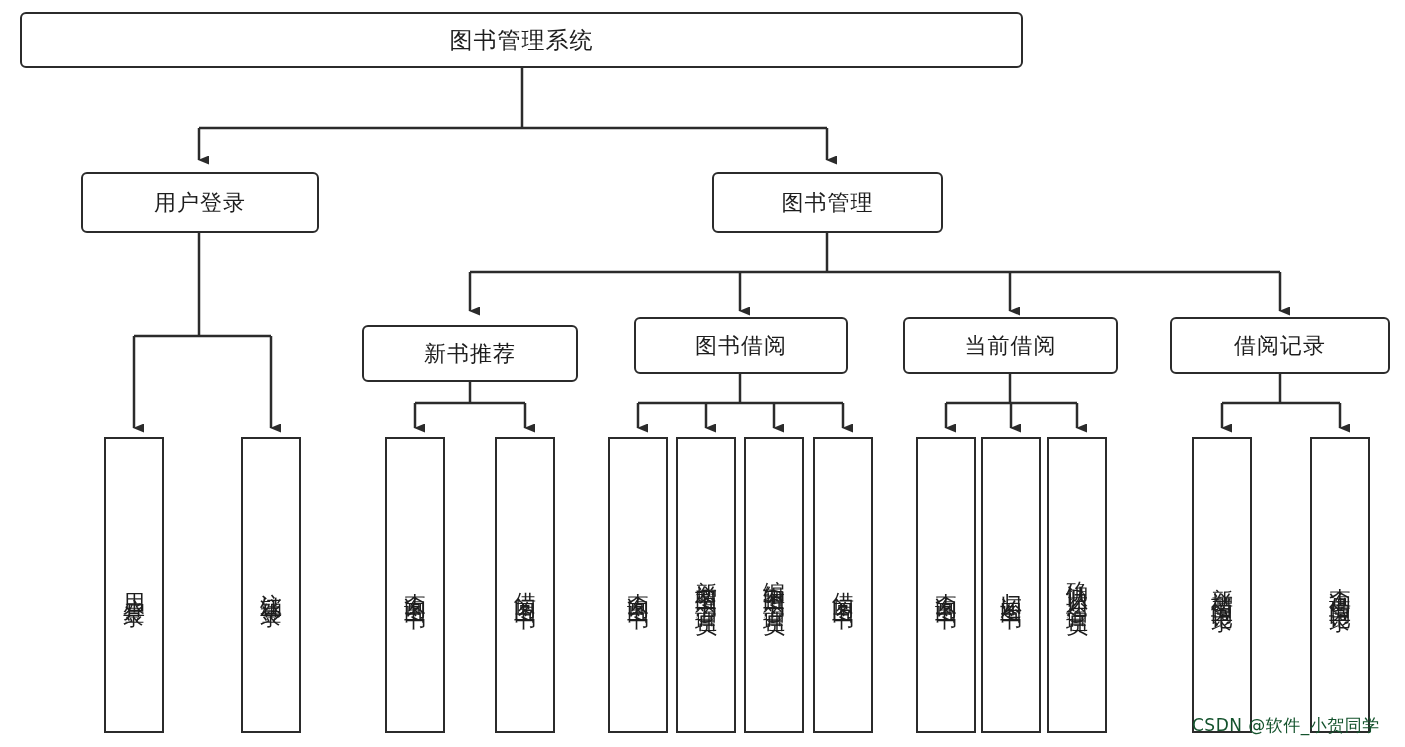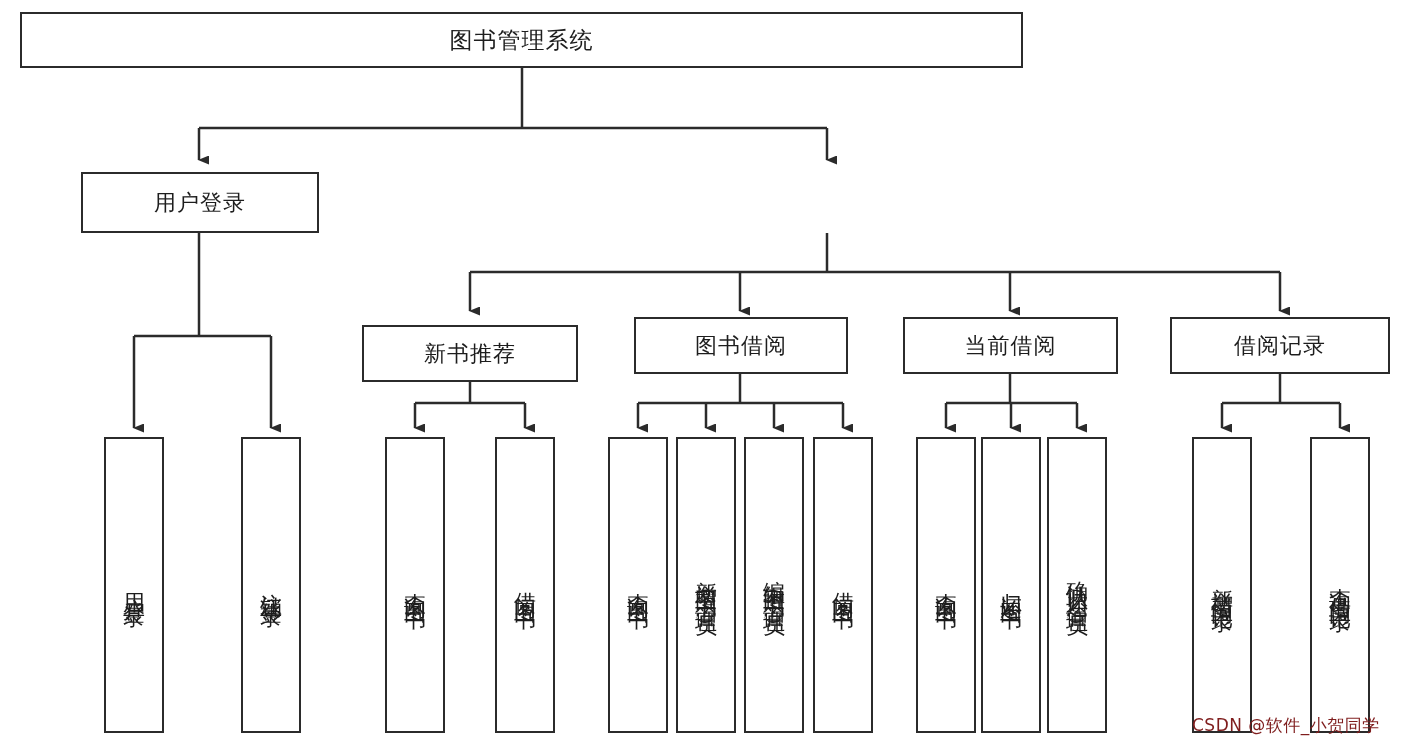--- a/index.html
+++ b/index.html
@@ -32,20 +32,21 @@
     background: #ffffff;
     display: flex;
     align-items: center;
     justify-content: center;
     color: #1d1d1d;
   }
   .node.horiz {
     font-size: 22px;
     letter-spacing: 1px;
     white-space: nowrap;
+    border-radius: 6px;
   }
   .node.vert {
     writing-mode: vertical-rl;
     text-orientation: upright;
     font-size: 22px;
     letter-spacing: 5px;
     line-height: 1;
     padding: 4px 0;
   }
   .node.vert .vtext {
@@ -53,21 +54,21 @@
     text-orientation: upright;
     display: block;
     text-align: center;
   }
   .node.title {
     font-size: 23px;
   }
   .watermark {
     position: absolute;
     font-size: 17px;
-    color: #7f1d1d;
+    color: #14532d;
     white-space: nowrap;
     letter-spacing: 0.5px;
   }
 </style>
 </head>
 <body>
 
 <div id="canvas">
 
   <svg class="wires" viewBox="0 0 1405 747">
@@ -120,20 +121,23 @@
     </g>
   </svg>
 
   <div class="node horiz title" style="left:20px; top:12px; width:1003px; height:56px;">
     <span>图书管理系统</span>
   </div>
 
   <div class="node horiz" style="left:81px; top:172px; width:238px; height:61px;">
     <span>用户登录</span>
   </div>
+  <div class="node horiz" style="left:712px; top:172px; width:231px; height:61px;">
+    <span>图书管理</span>
+  </div>
 
   <div class="node horiz" style="left:362px; top:317px; width:216px; height:57px;margin-top:8px;">
     <span>新书推荐</span>
   </div>
   <div class="node horiz" style="left:634px; top:317px; width:214px; height:57px;justify-content:center;">
     <span>图书借阅</span>
   </div>
   <div class="node horiz" style="left:1170px; top:317px; width:220px; height:57px;">
     <span>借阅记录</span>
   </div>

